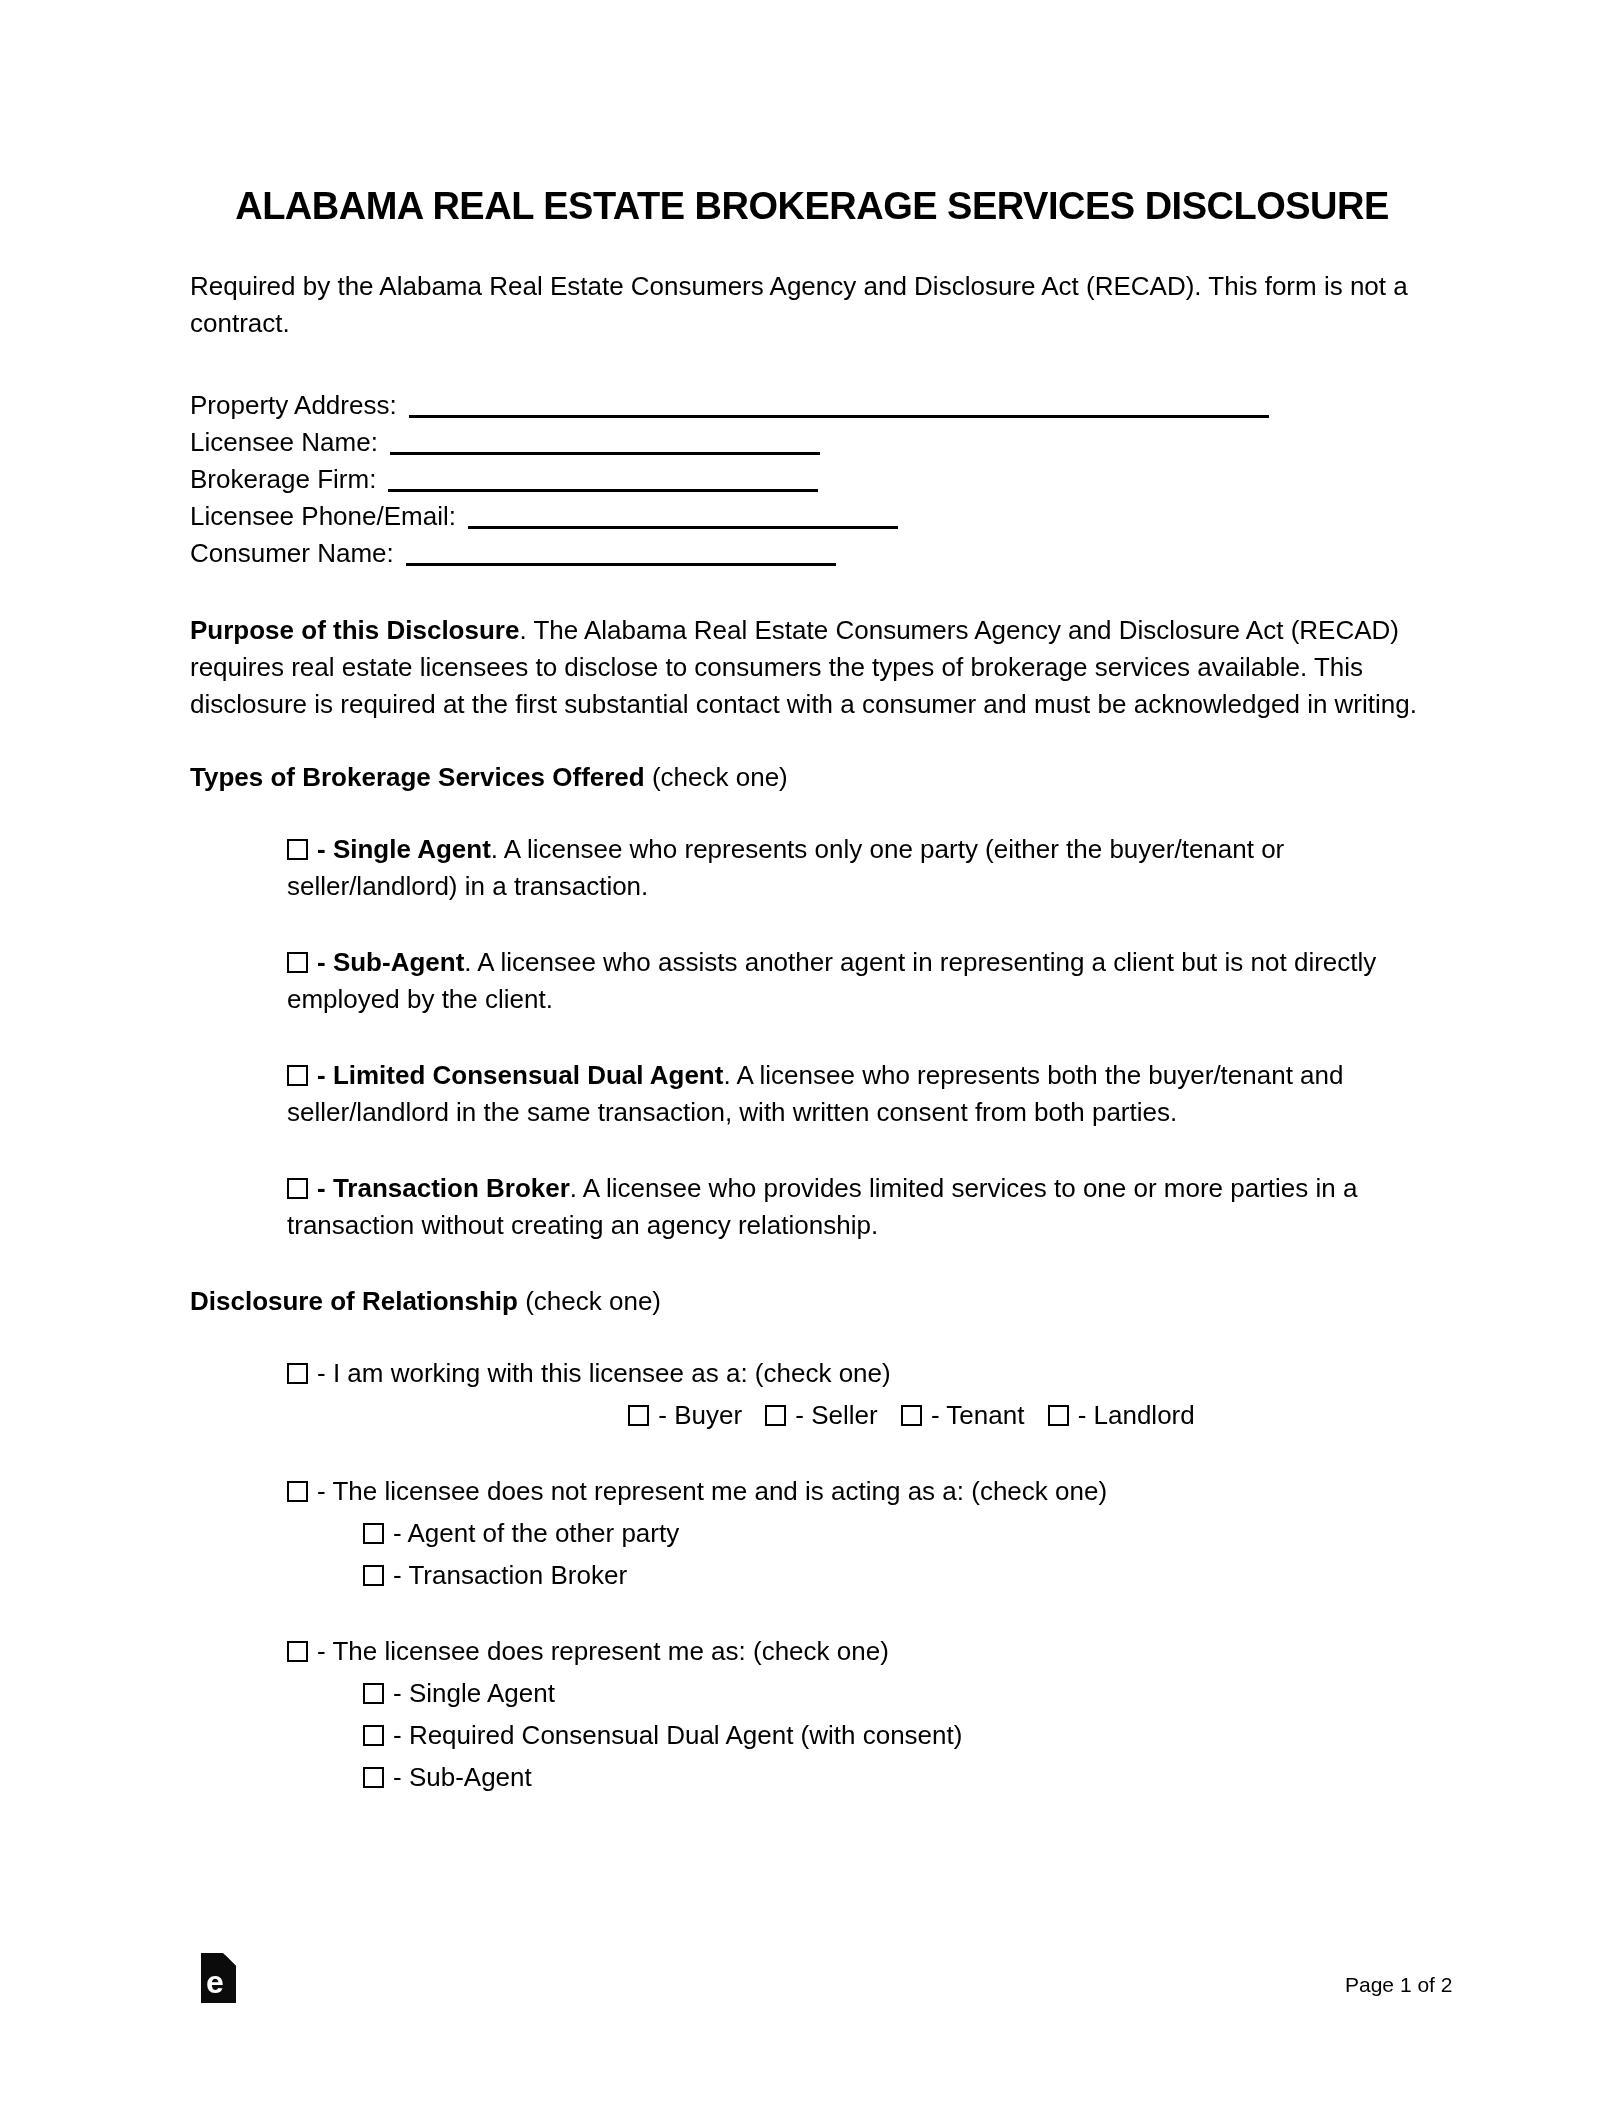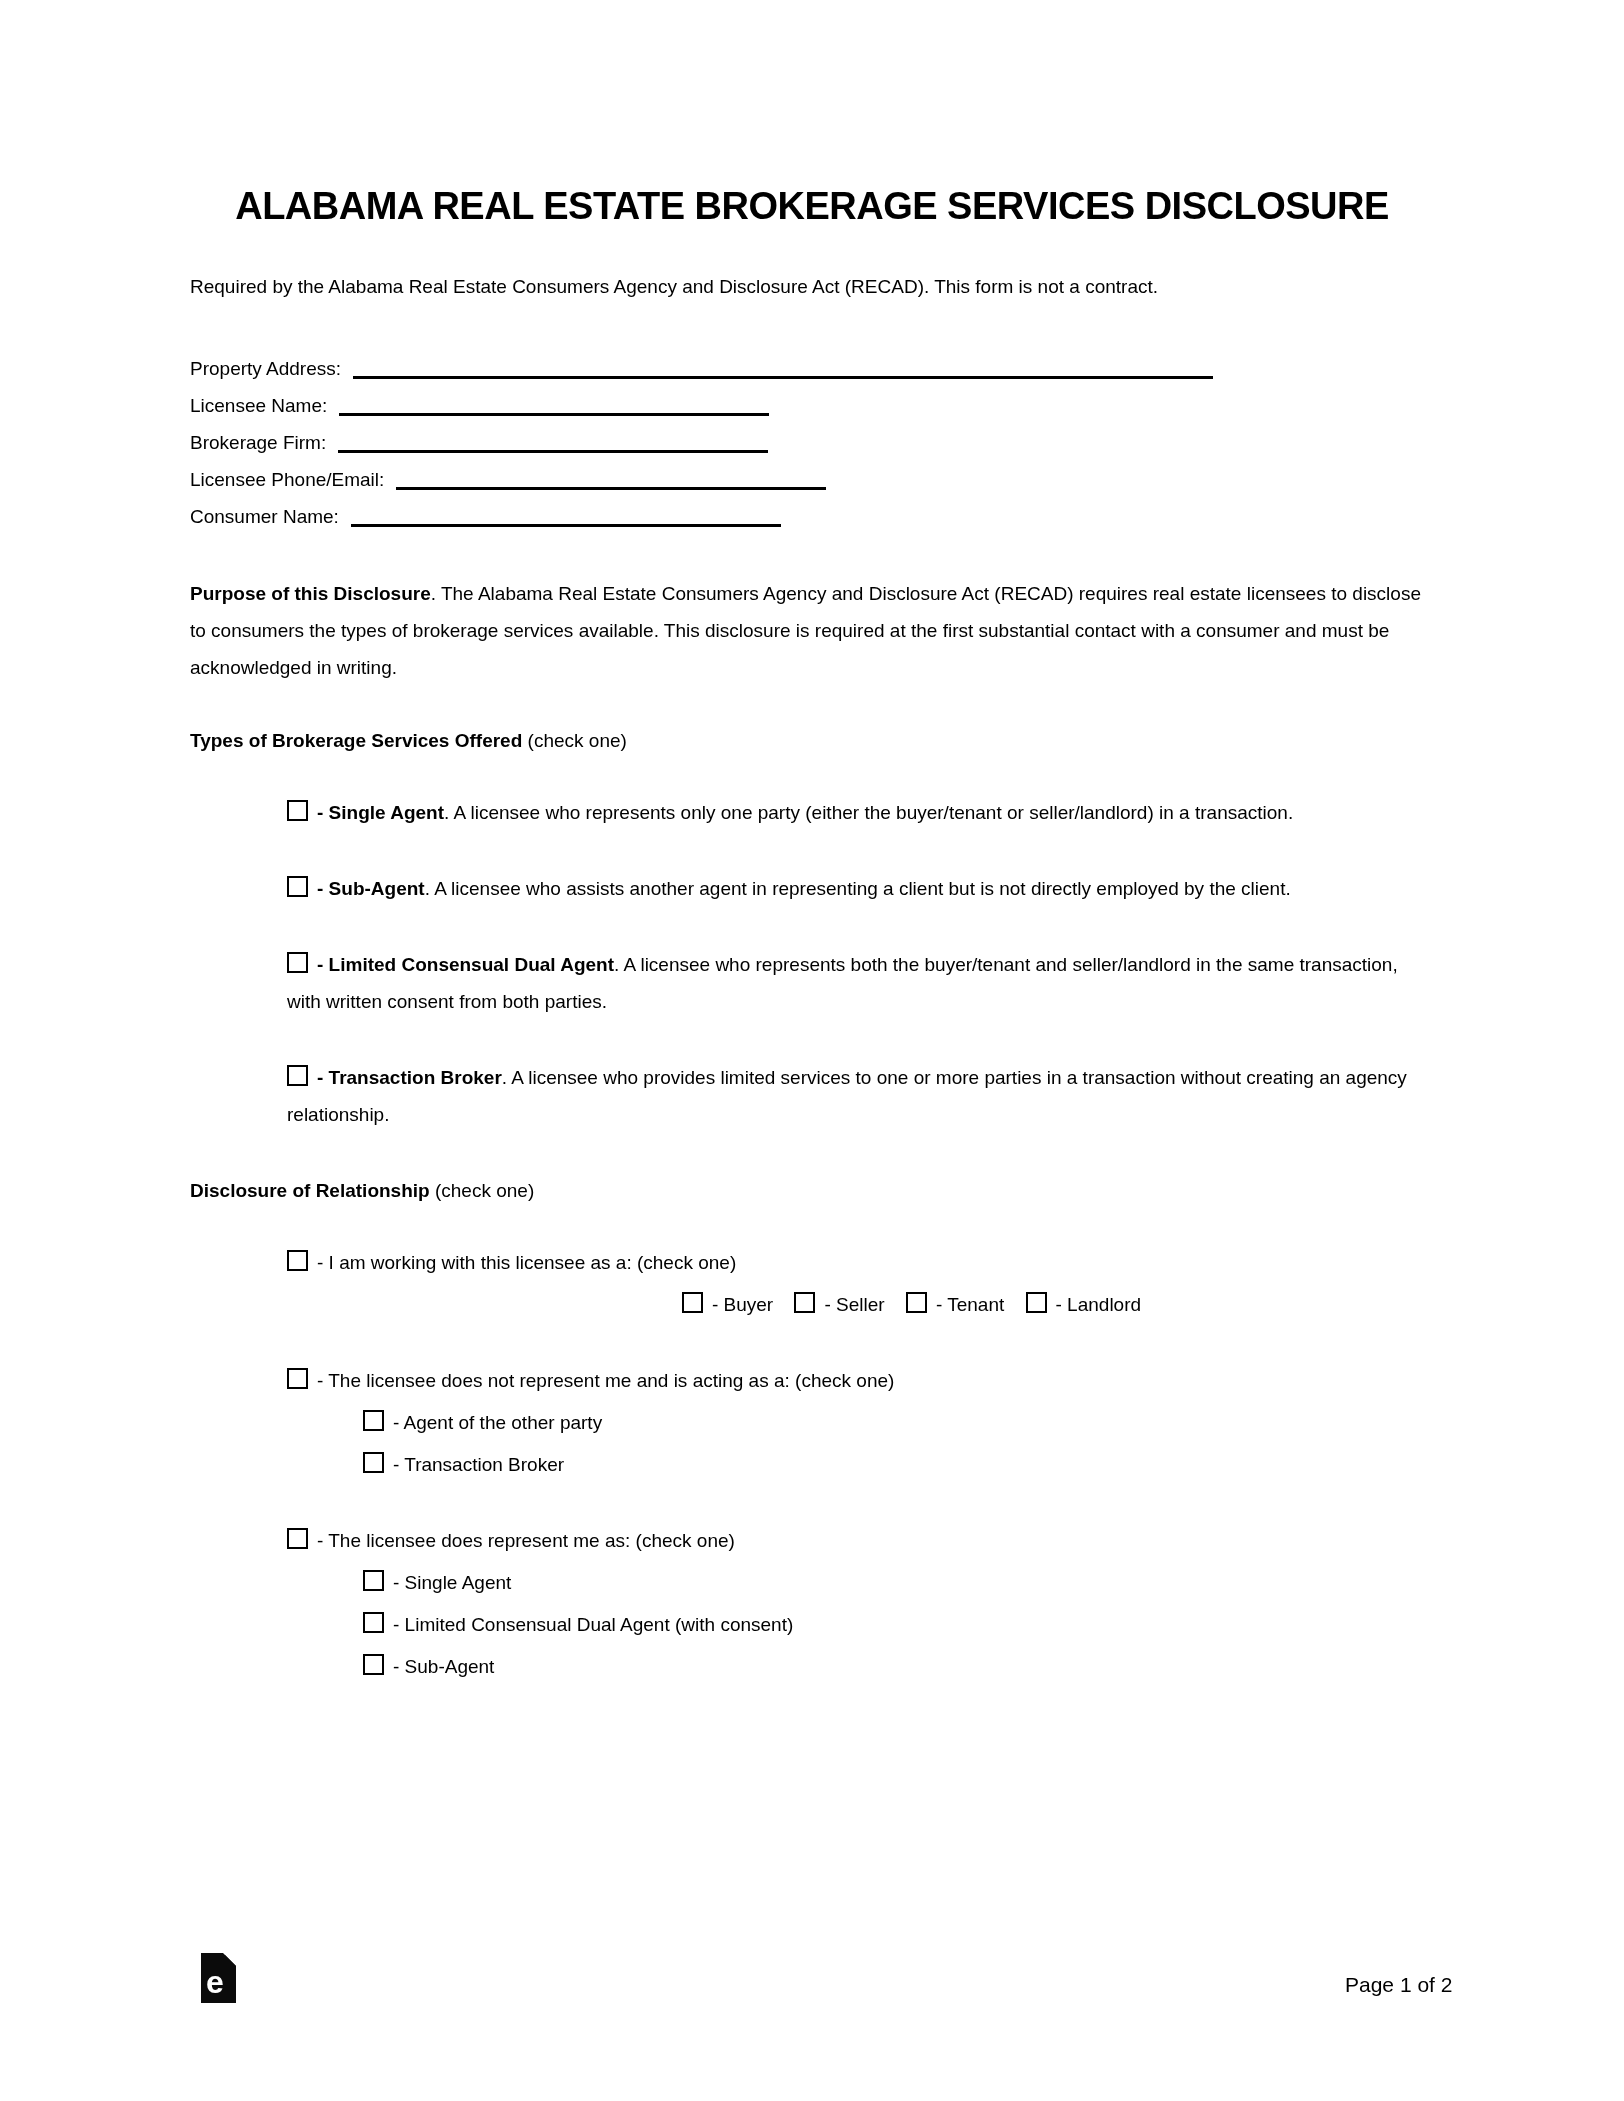--- a/index.html
+++ b/index.html
@@ -17,21 +17,21 @@
     padding: 185px 190px 0 190px;
   }
   .title {
     font-size: 38px;
     font-weight: 700;
     text-align: center;
     letter-spacing: -0.5px;
     margin-bottom: 40px;
     white-space: nowrap;
   }
-  p, .field { font-size: 19px; line-height: 37px; }
+  p, .field { font-size: 26px; line-height: 37px; }
   .intro { margin-bottom: 45px; }
   .fields { margin-bottom: 40px; }
   .field { white-space: nowrap; }
   .fline {
     display: inline-block;
     height: 4px;
     border-bottom: 3px solid #000;
     margin-left: 12px;
     vertical-align: -4px;
   }
@@ -150,21 +150,21 @@
 
     <div class="opt-group">
       <p class="item lvl1"><span class="cb"></span><span>- The licensee does not represent me and is acting as a: (check one)</span></p>
       <p class="item lvl2"><span class="cb"></span><span>- Agent of the other party</span></p>
       <p class="item lvl2"><span class="cb"></span><span>- Transaction Broker</span></p>
     </div>
 
     <div class="opt-group">
       <p class="item lvl1"><span class="cb"></span><span>- The licensee does represent me as: (check one)</span></p>
       <p class="item lvl2"><span class="cb"></span><span>- Single Agent</span></p>
-      <p class="item lvl2"><span class="cb"></span><span>- Limited Consensual Dual Agent (with consent)</span></p>
+      <p class="item lvl2"><span class="cb"></span><span>- Required Consensual Dual Agent (with consent)</span></p>
       <p class="item lvl2"><span class="cb"></span><span>- Sub-Agent</span></p>
     </div>
 
   </div>
 
   <div class="logo">
     <span class="fold-cut"></span>
     <span class="fold-flap"></span>
     <span class="logo-letter">e</span>
   </div>

